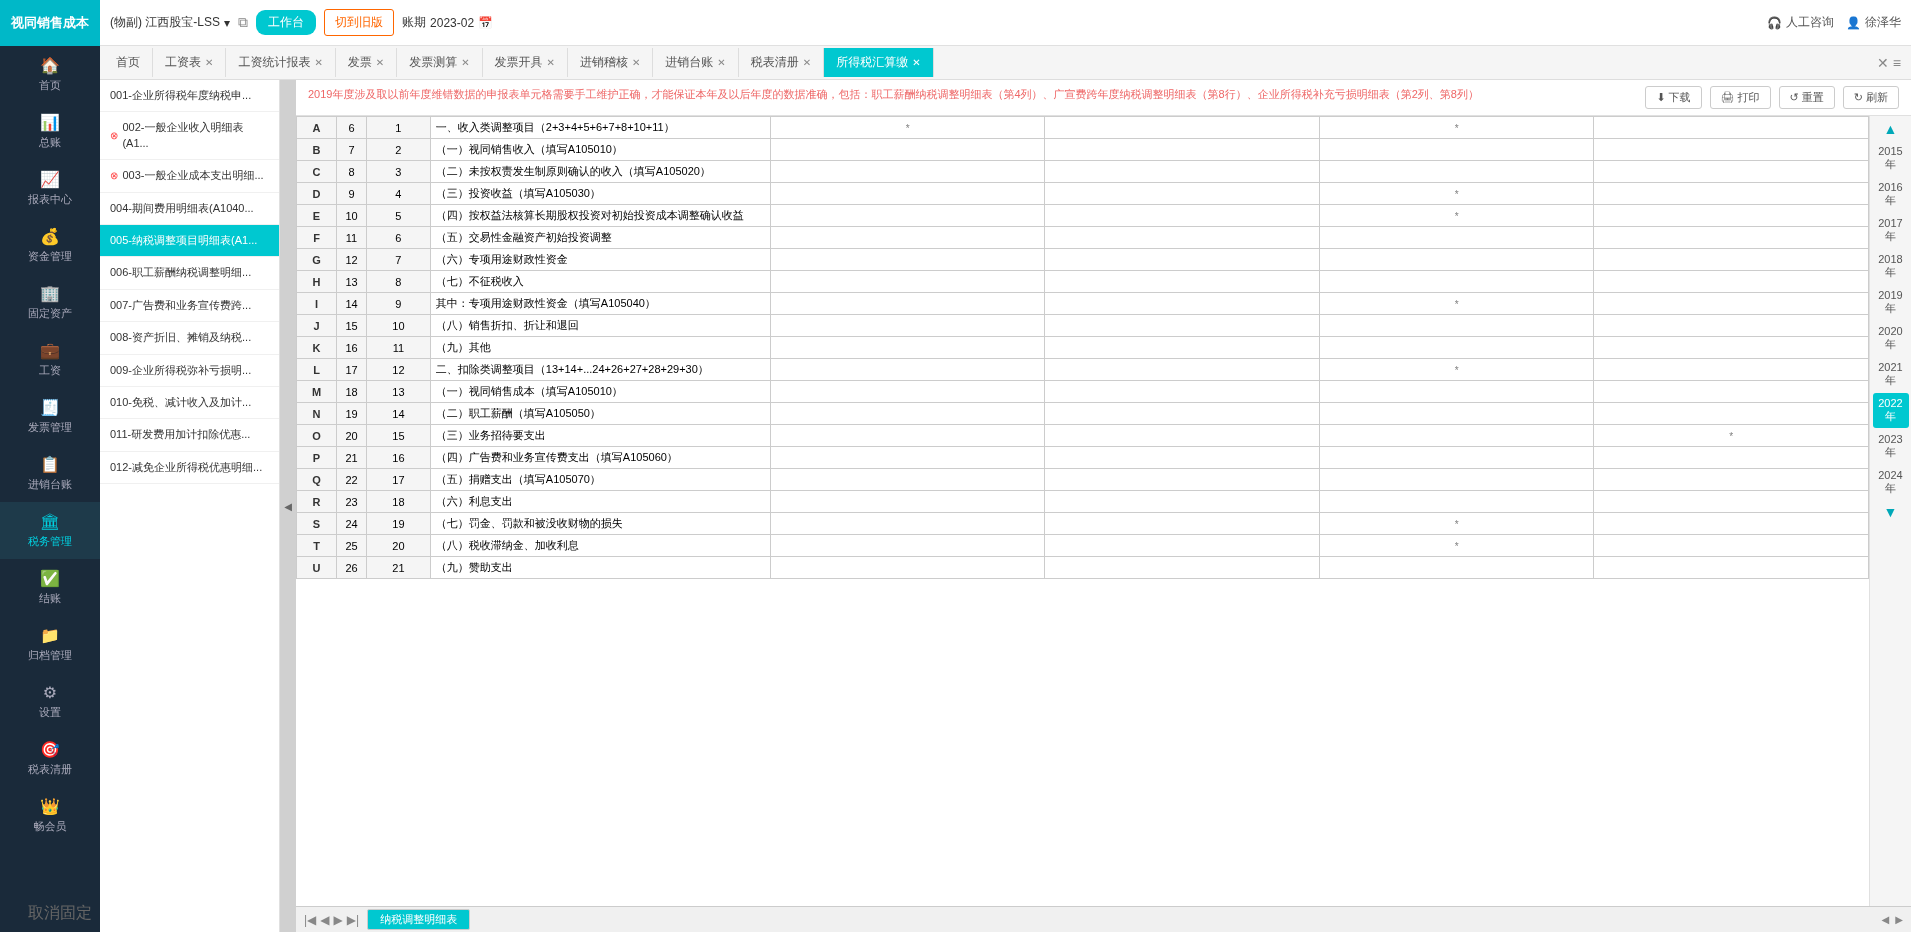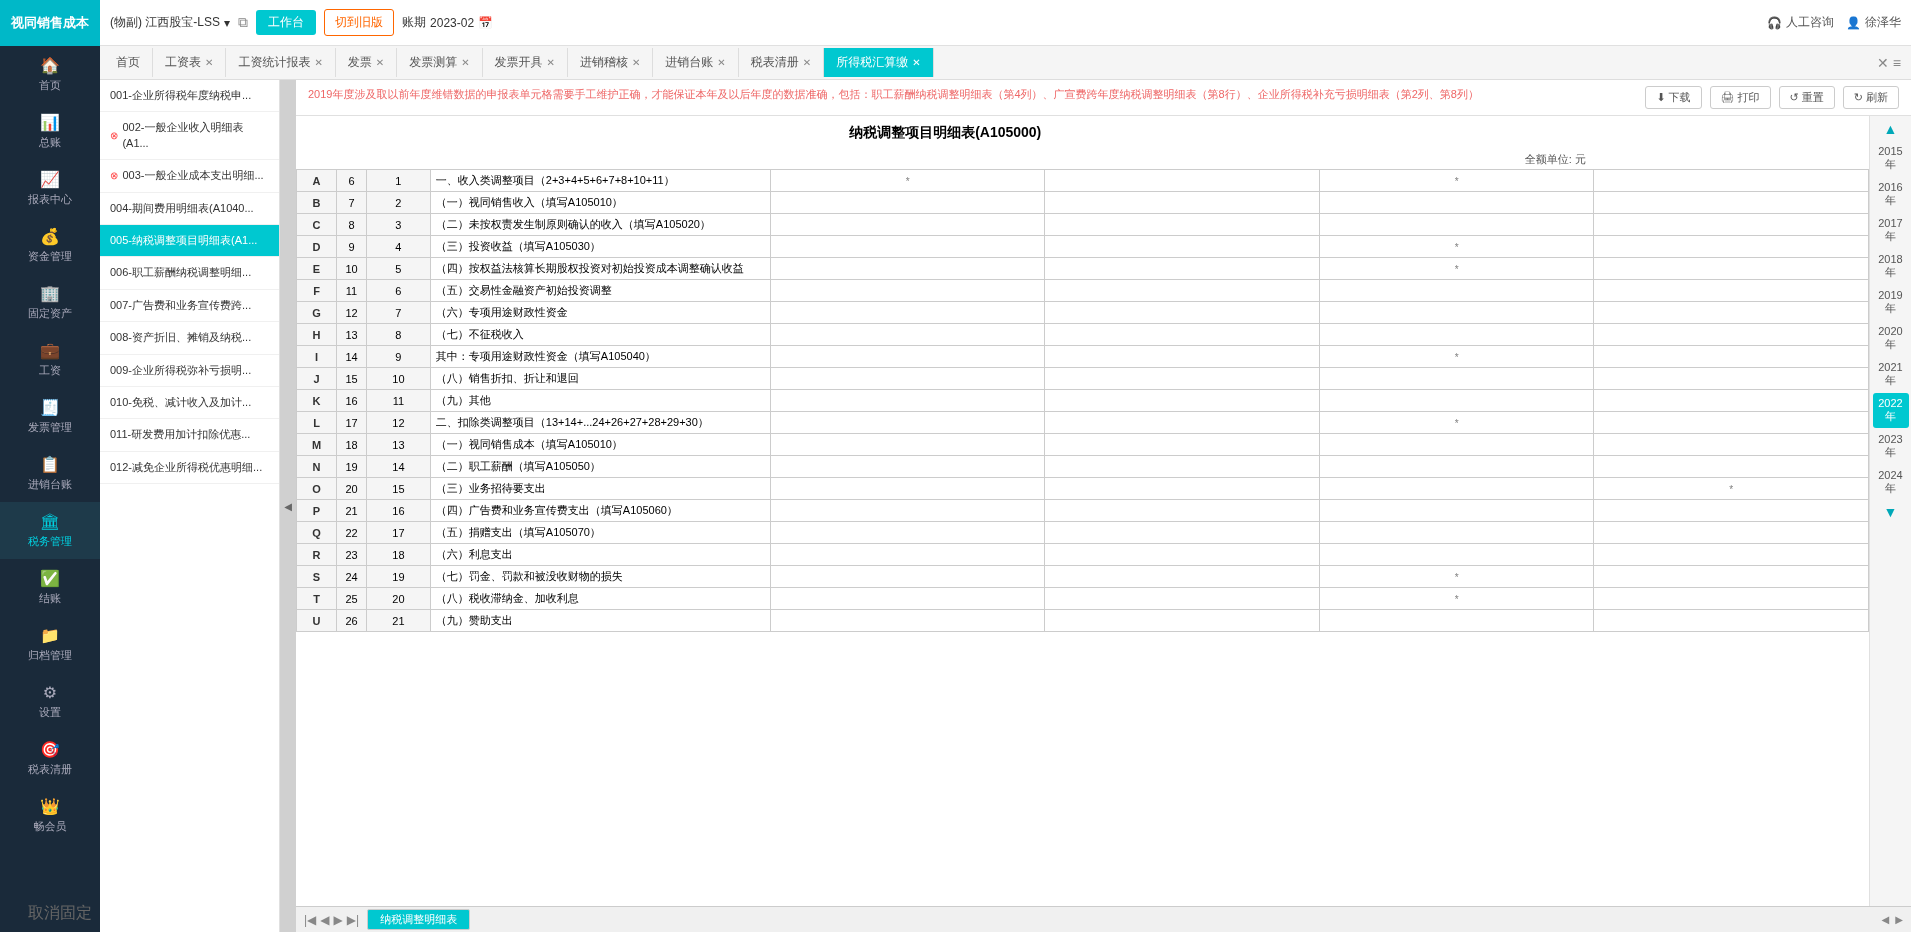--- a/index.html
+++ b/index.html
@@ -13,21 +13,21 @@
     .sidebar-item .icon { font-size: 16px; }
     .sidebar-bottom { margin-top: auto; padding: 8px; font-size: 16px; color: #666; text-align: right; cursor: pointer; }
 
     
     .main { flex: 1; display: flex; flex-direction: column; overflow: hidden; }
 
     
     .topbar { background: #fff; height: 46px; display: flex; align-items: center; padding: 0 10px; border-bottom: 1px solid #e0e0e0; gap: 8px; justify-content: space-between; }
     .topbar-company { display: flex; align-items: center; gap: 4px; color: #333; font-size: 12px; }
     .topbar-icon { color: #888; cursor: pointer; font-size: 14px; }
-    .topbar-btn { background: #00c8d0; color: #fff; border: none; border-radius: 3px; padding: 4px 12px; cursor: pointer; font-size: 12px; }
+    .topbar-btn { background: #00c8d0; color: #fff; border: none; border-radius: 9px; padding: 4px 12px; cursor: pointer; font-size: 12px; }
     .topbar-btn-outline { background: #fff; color: #ff6600; border: 1px solid #ff6600; border-radius: 3px; padding: 4px 10px; cursor: pointer; font-size: 12px; }
     .topbar-period { display: flex; align-items: center; gap: 4px; font-size: 12px; color: #333; }
     .topbar-right { margin-left: auto; display: flex; align-items: center; gap: 12px; color: #555; font-size: 12px; }
     .topbar-right .user { display: flex; align-items: center; gap: 4px; cursor: pointer; }
 
     
     .tabbar { background: #f5f5f5; border-bottom: 1px solid #ddd; display: flex; align-items: center; padding: 0 4px; min-height: 34px; flex-wrap: nowrap; overflow: hidden; }
     .tab { display: flex; align-items: center; padding: 6px 12px; font-size: 12px; color: #555; cursor: pointer; border-right: 1px solid #ddd; white-space: nowrap; gap: 4px; background: #f5f5f5; }
     .tab.active { background: #00c8d0; color: #fff; }
     .tab .close { color: #888; font-size: 10px; cursor: pointer; }
@@ -284,26 +284,20 @@
             <span>刷新</span>
           </button>
         </div>
       </div>
 
       <div class="sheet-content">
 
         <div class="table-container">
           <table>
             <thead>
-              <tr class="title-row">
-                <td colspan="7" style="text-align:center;font-size:14px;font-weight:bold;padding:8px 0;">纳税调整项目明细表(A105000)</td>
-              </tr>
-              <tr class="unit-row">
-                <td colspan="7" style="text-align:right;padding:2px 8px;font-size:11px;color:#555;">全额单位: 元</td>
-              </tr>
             </thead>
             <tbody id="table-body">
             <tr>
                   <td class="col-a">A</td>
                   <td class="row-num">6</td>
                   <td style="text-align: center; background: rgb(245, 245, 245);">1</td>
                   <td style="width: 340px;">一、收入类调整项目（2+3+4+5+6+7+8+10+11）</td>
                   <td style="text-align: center; min-width: 100px;"><span style="color:gray;font-size:10px;">*</span></td>
                   <td style="text-align: center; min-width: 100px;"></td>
                   <td style="text-align: center; min-width: 100px;"><span style="color:gray;font-size:10px;">*</span></td>

